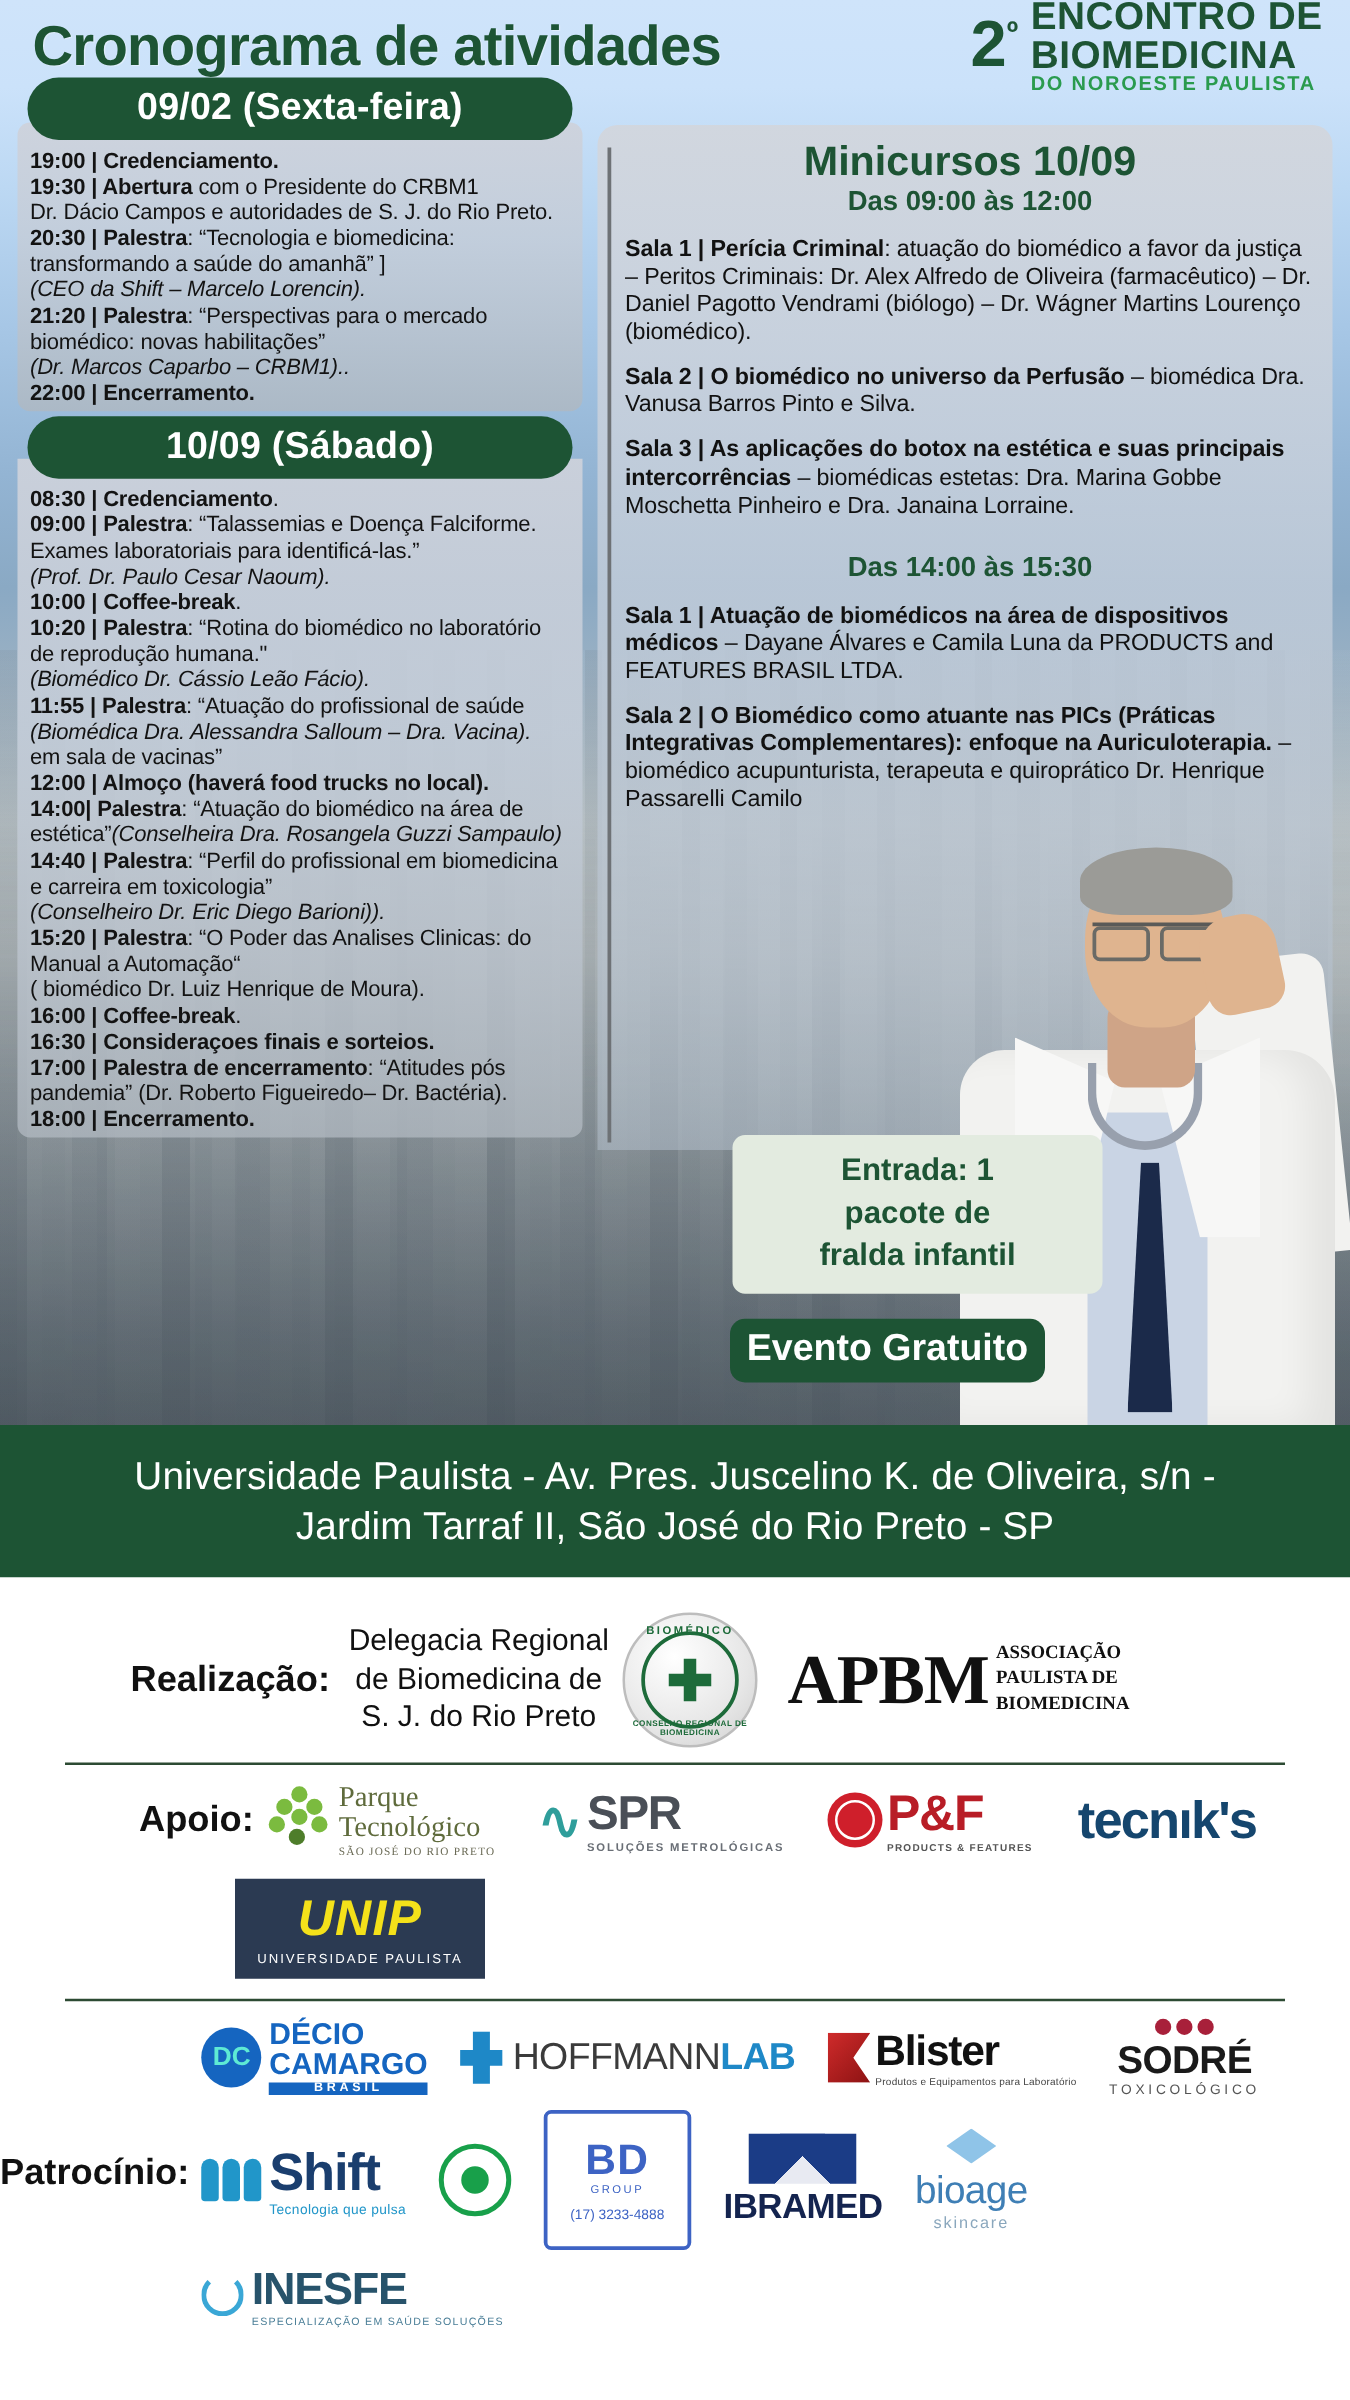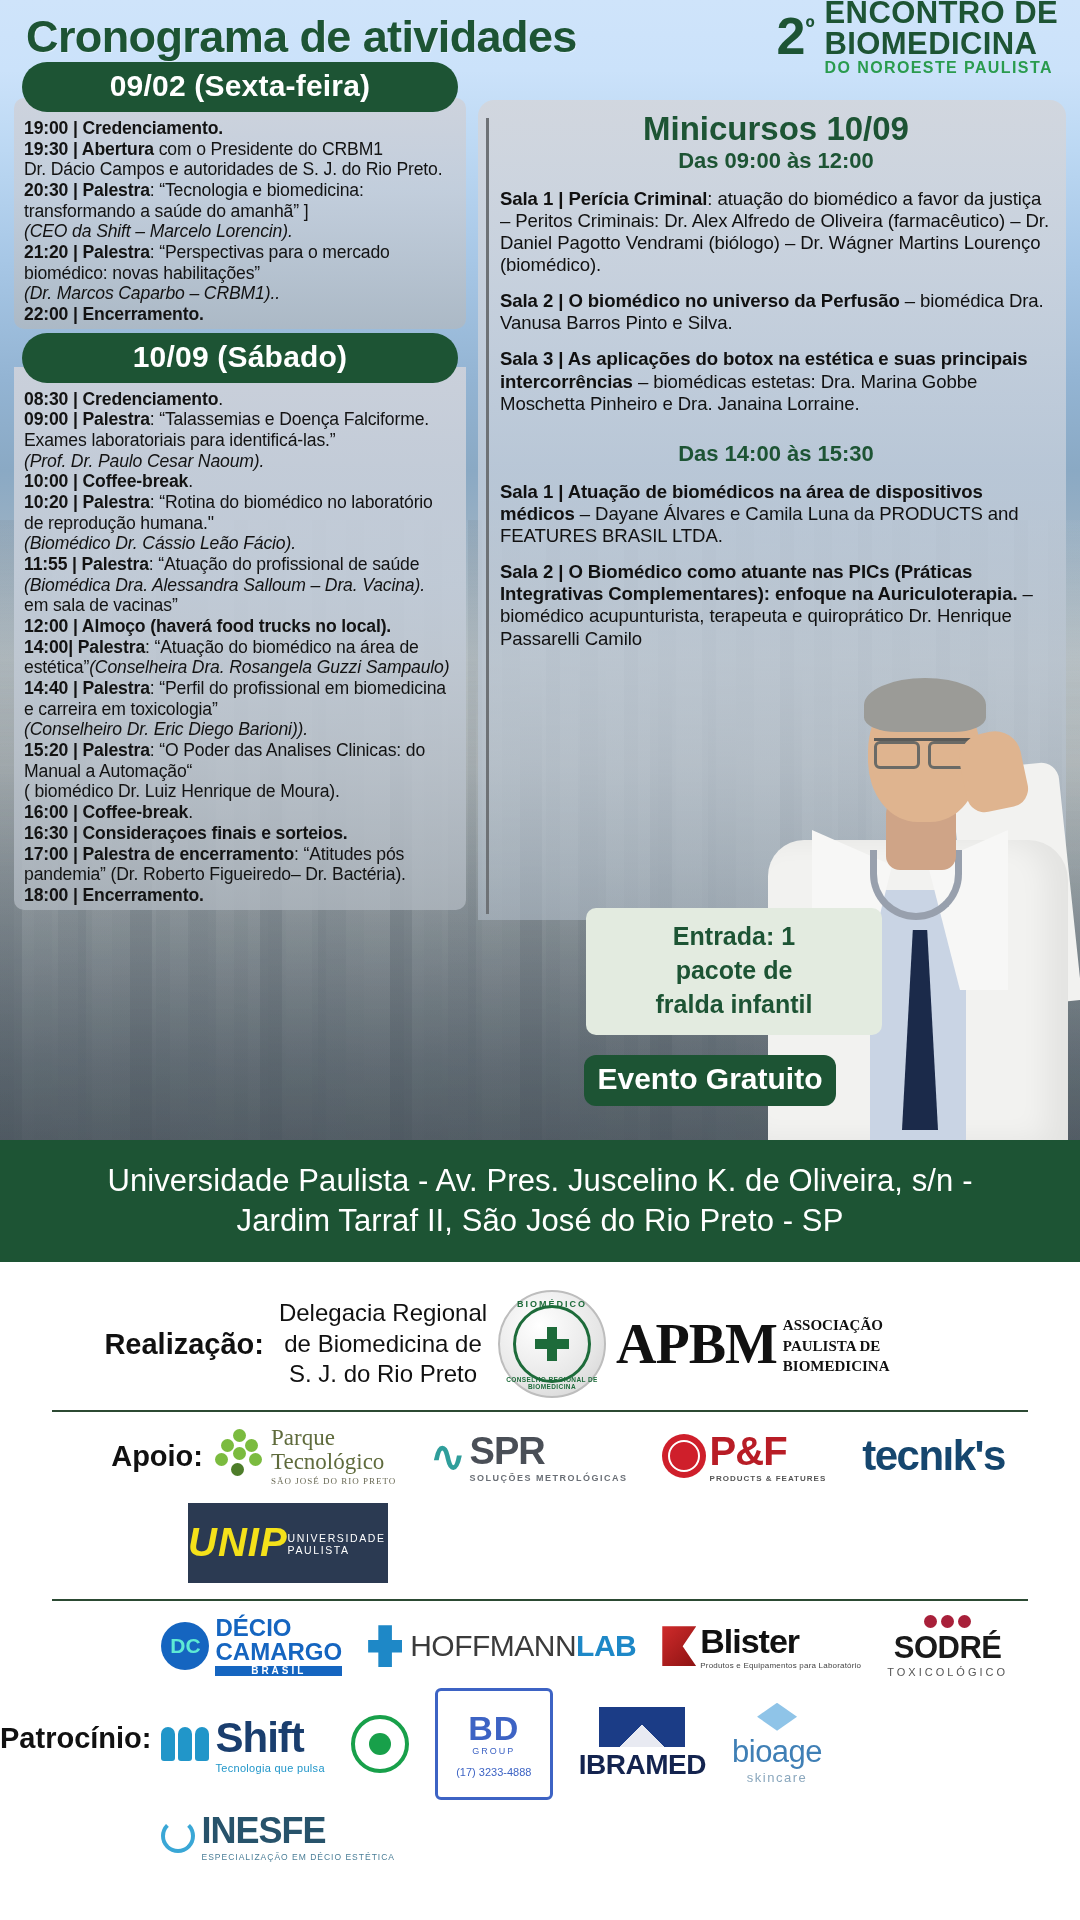--- a/index.html
+++ b/index.html
@@ -235,21 +235,21 @@
   .seal-cross::before { left: 12px; top: 0; width: 10px; height: 34px; }
   .seal-cross::after  { top: 12px; left: 0; width: 34px; height: 10px; }
   .seal-top {
     position:absolute; top: 7px; left:0; right:0; text-align:center;
     font-size: 9px; font-weight:700; letter-spacing: 2px; color:#1d6b3a;
   }
   .seal-bot {
     position:absolute; bottom: 6px; left:0; right:0; text-align:center;
     font-size: 6.5px; font-weight:700; letter-spacing:.4px; color:#1d6b3a;
   }
-  .apbm { display:flex; align-items:flex-end; gap:6px; }
+  .apbm { display:flex; align-items:flex-start; gap:6px; margin-left: 14px; }
   .apbm-main {
     font-family: "Liberation Serif", serif; font-size: 56px; font-weight: 700;
     letter-spacing: -1px; color: #111;
   }
   .apbm-sub {
     font-family: "Liberation Serif", serif; font-size: 15px; line-height: 1.35;
     font-weight:700; color:#111; font-style: normal;
   }
 
   
@@ -266,21 +266,21 @@
   .spr-txt small { display:block; font-size:9px; font-weight:700; letter-spacing:1.5px; color:#6a6f76; }
   .pf { display:flex; align-items:center; gap:4px; margin-left: 34px;}
   .pf-globe { width:44px;height:44px;border-radius:50%;background:#cf1f2b; position:relative;}
   .pf-globe::before{content:"";position:absolute;inset:6px;border:2px solid #fff;border-radius:50%;}
   .pf-txt{ font-size:40px; font-weight:800; color:#b81d26; letter-spacing:-1px;}
   .pf-txt small{display:block;font-size:8px;font-weight:700;color:#555;letter-spacing:1px;}
   .tek { margin-left: 36px; font-size: 42px; font-weight: 800; color:#15466e; letter-spacing:-1.5px;}
   .unip-wrap { margin: 10px 0 0 188px; }
   .unip {
     width: 200px; height: 80px; background:#2b3a52;
-    display:flex; flex-direction:row; align-items:center; justify-content:center;
+    display:flex; flex-direction:column; align-items:center; justify-content:center;
   }
   .unip-main { color:#f4e11a; font-size:40px; font-weight:800; font-style:italic; letter-spacing:1px;}
   .unip-sub { color:#fff; font-size:10.5px; letter-spacing:1.6px; margin-top:3px;}
 
   
   .row-patr { padding: 6px 0 0; align-items:center; }
   .patr-lbl { width: 238px; text-align:center; padding-right: 10px; }
   .logo-grid { display:flex; flex-wrap: wrap; gap: 10px 26px; align-items:center; }
   .dec { display:flex; align-items:center; gap:6px; }
   .dec-badge{width:48px;height:48px;border-radius:50%;background:#1565c0;color:#5eead4;
@@ -595,20 +595,20 @@
           <div class="bioage-txt">
             <span>bioage</span>
             <small>skincare</small>
           </div>
         </div>
 
         <div class="inesfe">
           <div class="inesfe-mark"></div>
           <div class="inesfe-txt">
             <span>INESFE</span>
-            <small>ESPECIALIZAÇÃO EM DÉCIO ESTÉTICA</small>
+            <small>ESPECIALIZAÇÃO EM SAÚDE SOLUÇÕES</small>
           </div>
         </div>
 
       </div>
     </div>
   </div>
 </div>
 
 </body></html>

